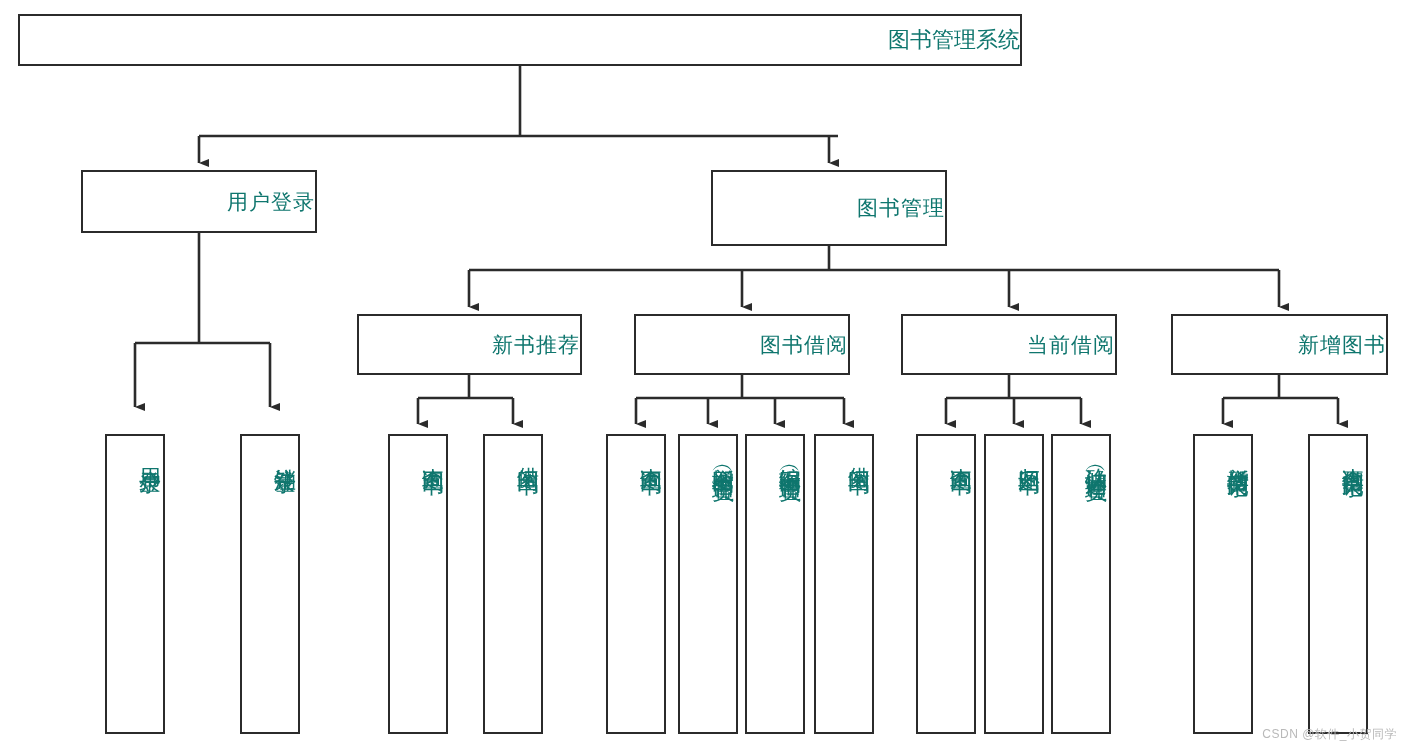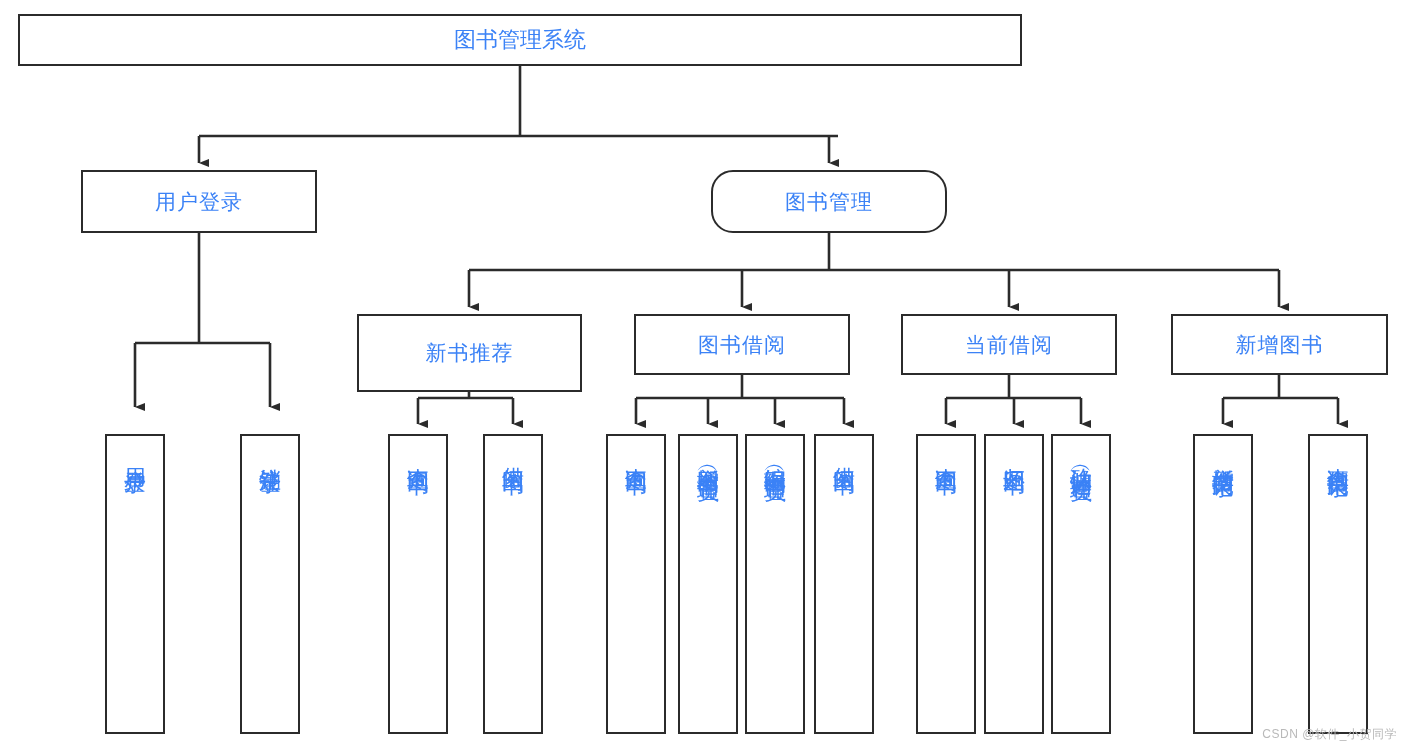--- a/index.html
+++ b/index.html
@@ -2,21 +2,21 @@
 <html><head>
 <meta charset="utf-8">
 <style>
   html,body{margin:0;padding:0;background:#ffffff;}
   body{width:1405px;height:747px;overflow:hidden;
        font-family:"Liberation Sans","DejaVu Sans",sans-serif;}
   #stage{position:relative;width:1405px;height:747px;background:#ffffff;}
   #wires{position:absolute;left:0;top:0;width:1405px;height:747px;}
   .node{position:absolute;box-sizing:border-box;background:#ffffff;
         border:2.5px solid #2b2b2b;display:flex;align-items:center;
-        justify-content:center;color:#3b82f6;}
+        justify-content:flex-end;color:#0f766e;}
   .node.h{font-size:21px;letter-spacing:1px;}
   .node.root{font-size:22px;}
   .node.leaf{padding-top:14px;align-items:flex-start;}
   .vtext{writing-mode:vertical-rl;text-orientation:upright;
          font-size:22px;line-height:1.18;letter-spacing:2px;
          white-space:pre;text-align:left;}
   #watermark{position:absolute;right:8px;bottom:4px;font-size:12px;
              color:#b9b9b9;letter-spacing:0.5px;white-space:nowrap;}
 </style>
 </head>
@@ -74,25 +74,25 @@
     </g>
   </svg>
 
   <div class="node root" style="left:18px;top:14px;width:1004px;height:52px;">
     <span>图书管理系统</span>
   </div>
 
   <div class="node h" style="left:81px;top:170px;width:236px;height:63px;">
     <span>用户登录</span>
   </div>
-  <div class="node h" style="left:711px;top:170px;width:236px;height:63px;border-radius:22px;">
+  <div class="node h" style="left:711px;top:170px;width:236px;height:76px;">
     <span>图书管理</span>
   </div>
 
-  <div class="node h" style="left:357px;top:314px;width:225px;height:78px;">
+  <div class="node h" style="left:357px;top:314px;width:225px;height:61px;">
     <span>新书推荐</span>
   </div>
   <div class="node h" style="left:634px;top:314px;width:216px;height:61px;">
     <span>图书借阅</span>
   </div>
   <div class="node h" style="left:901px;top:314px;width:216px;height:61px;">
     <span>当前借阅</span>
   </div>
   <div class="node h" style="left:1171px;top:314px;width:217px;height:61px;">
     <span>新增图书</span>

